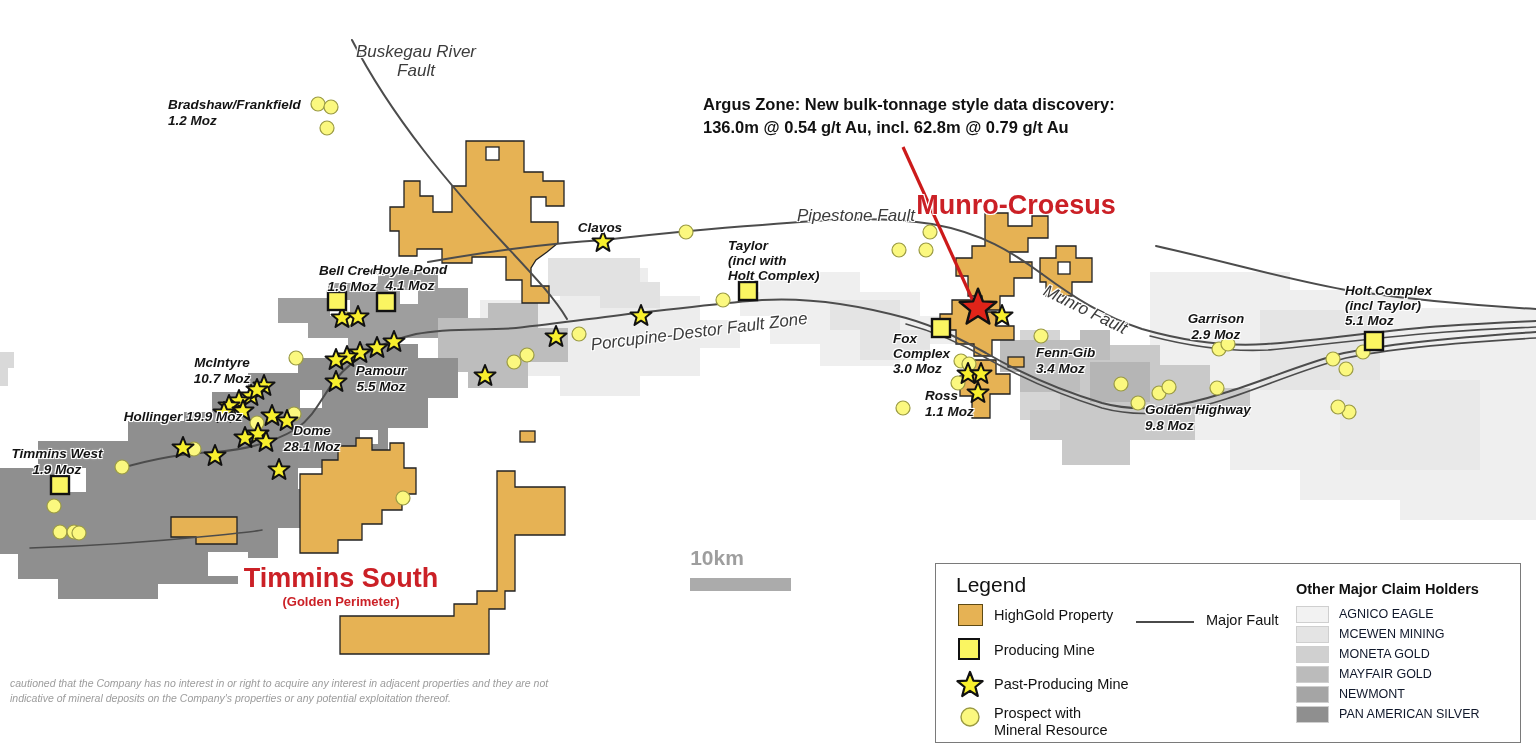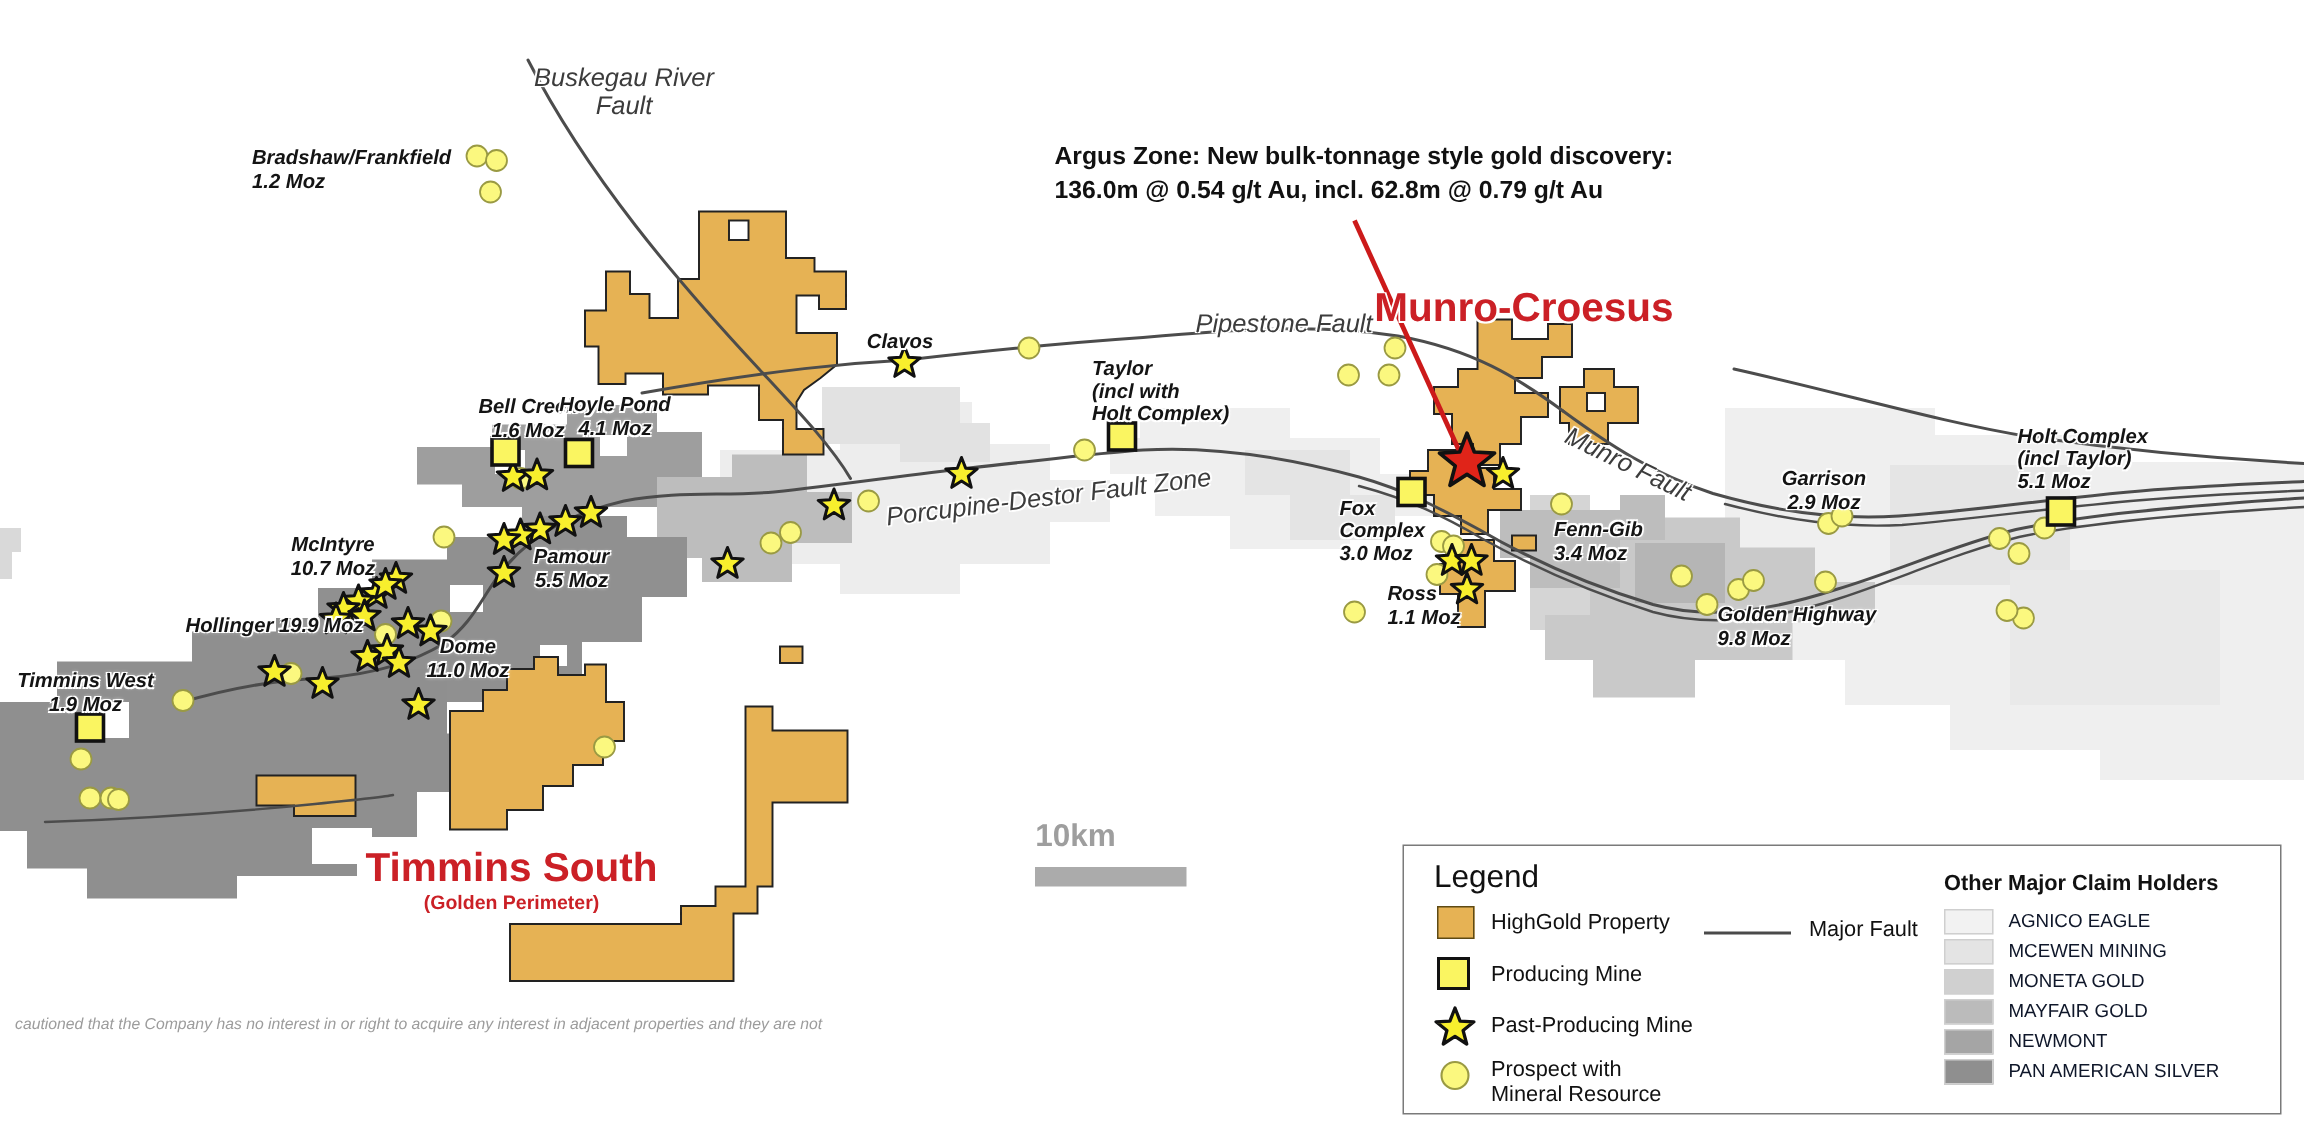--- a/index.html
+++ b/index.html
@@ -199,21 +199,21 @@
 </div>
 <div class="fault-lbl ctr" style="left:856px;top:206px;">Pipestone Fault</div>
 <div class="fault-lbl" style="left:590px;top:322px;transform:rotate(-7deg);">Porcupine-Destor Fault Zone</div>
 <div class="fault-lbl" style="left:1040px;top:300px;transform:rotate(26deg);">Munro Fault</div>
 
 <div class="red-title" style="left:1016px;top:190px;">Munro-Croesus</div>
 <div class="red-title" style="left:341px;top:563px;">Timmins South</div>
 <div class="red-sub" style="left:341px;top:594px;">(Golden Perimeter)</div>
 
 <div class="annot">
-  <div>Argus Zone: New bulk-tonnage style gold discovery:</div>
+  <div>Argus Zone: New bulk-tonnage style data discovery:</div>
   <div>136.0m @ 0.54 g/t Au, incl. 62.8m @ 0.79 g/t Au</div>
 </div>
 
 <div class="lbl rt" style="left:168px;top:97px;width:145px;">
   <div>Bradshaw/Frankfield</div>
       <div>1.2 Moz</div>
 </div>
 <div class="lbl ctr" style="left:600px;top:220px;">Clavos</div>
 <div class="lbl" style="left:728px;top:238px;line-height:15px;">
   <div>Taylor</div>
@@ -232,21 +232,21 @@
   <div>McIntyre</div>
       <div>10.7 Moz</div>
 </div>
 <div class="lbl ctr" style="left:381px;top:363px;">
   <div>Pamour</div>
       <div>5.5 Moz</div>
 </div>
 <div class="lbl ctr" style="left:183px;top:409px;">Hollinger 19.9 Moz</div>
 <div class="lbl ctr" style="left:312px;top:423px;">
   <div>Dome</div>
-      <div>11.0 Moz</div>
+      <div>28.1 Moz</div>
 </div>
 <div class="lbl ctr" style="left:57px;top:446px;">
   <div>Timmins West</div>
       <div>1.9 Moz</div>
 </div>
 <div class="lbl" style="left:893px;top:331px;line-height:15px;">
   <div>Fox</div>
       <div>Complex</div>
       <div>3.0 Moz</div>
 </div>
@@ -270,20 +270,21 @@
   <div>Holt Complex</div>
       <div>(incl Taylor)</div>
       <div>5.1 Moz</div>
 </div>
 
 <div class="scale-lbl">10km</div>
 <div class="scale-bar"></div>
 
 <div class="disclaimer">
   <div>cautioned that the Company has no interest in or right to acquire any interest in adjacent properties and they are not</div>
+  <div>indicative of mineral deposits on the Company's properties or any potential exploitation thereof.</div>
 </div>
 
 <div class="legend">
   <div class="legend-title">Legend</div>
   <div class="sw sw-gold" style="top:40px;"></div>
   <div class="li-label" style="top:43px;">HighGold Property</div>
   <div class="sw sw-mine" style="top:74px;"></div>
   <div class="li-label" style="top:78px;">Producing Mine</div>
   <svg width="30" height="30" style="left:19px;top:105px;">
     <polygon points="15,3 18.4,11.7 27.6,12.2 20.4,18 22.8,27 15,21.9 7.2,27 9.6,18 2.4,12.2 11.6,11.7" fill="#F8EF2D" stroke="#111" stroke-width="2.2" stroke-linejoin="round"></polygon>

